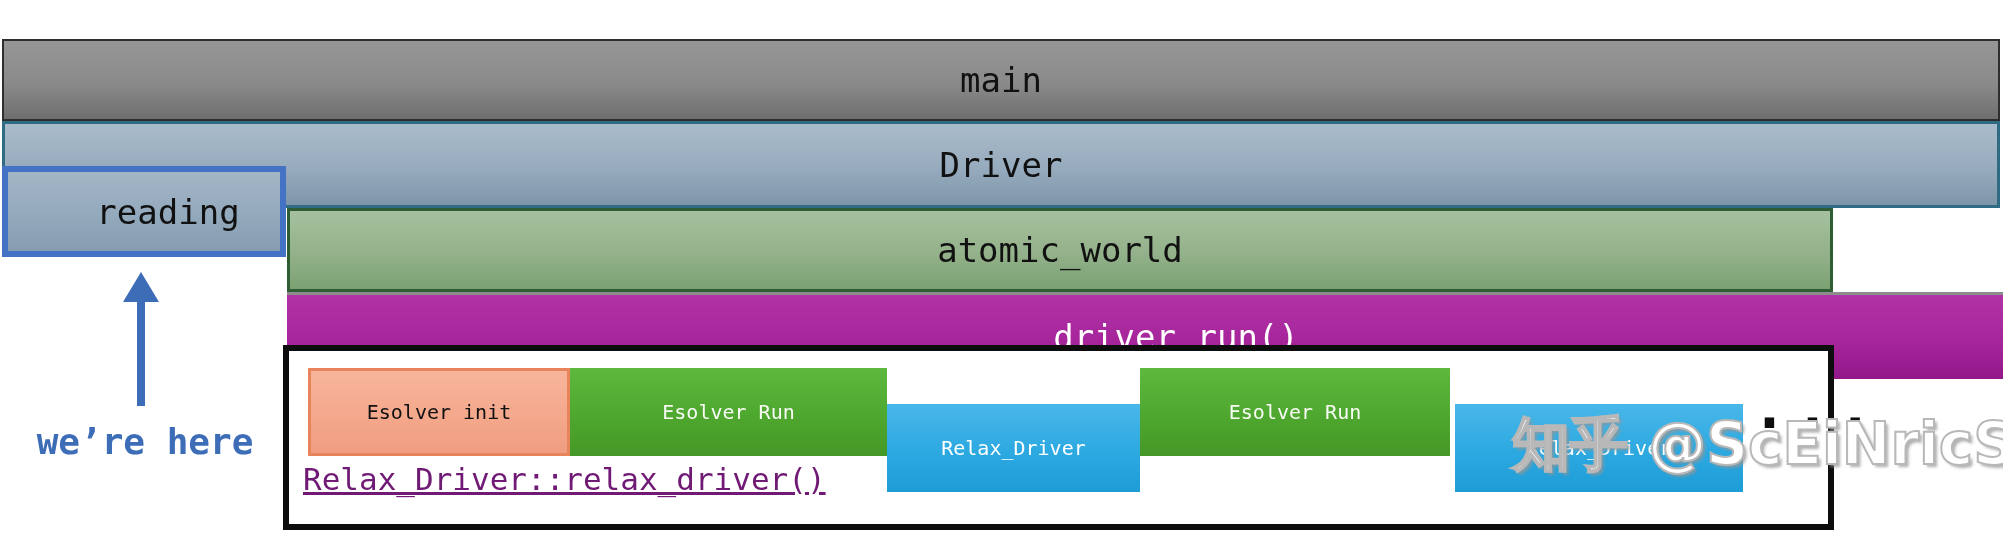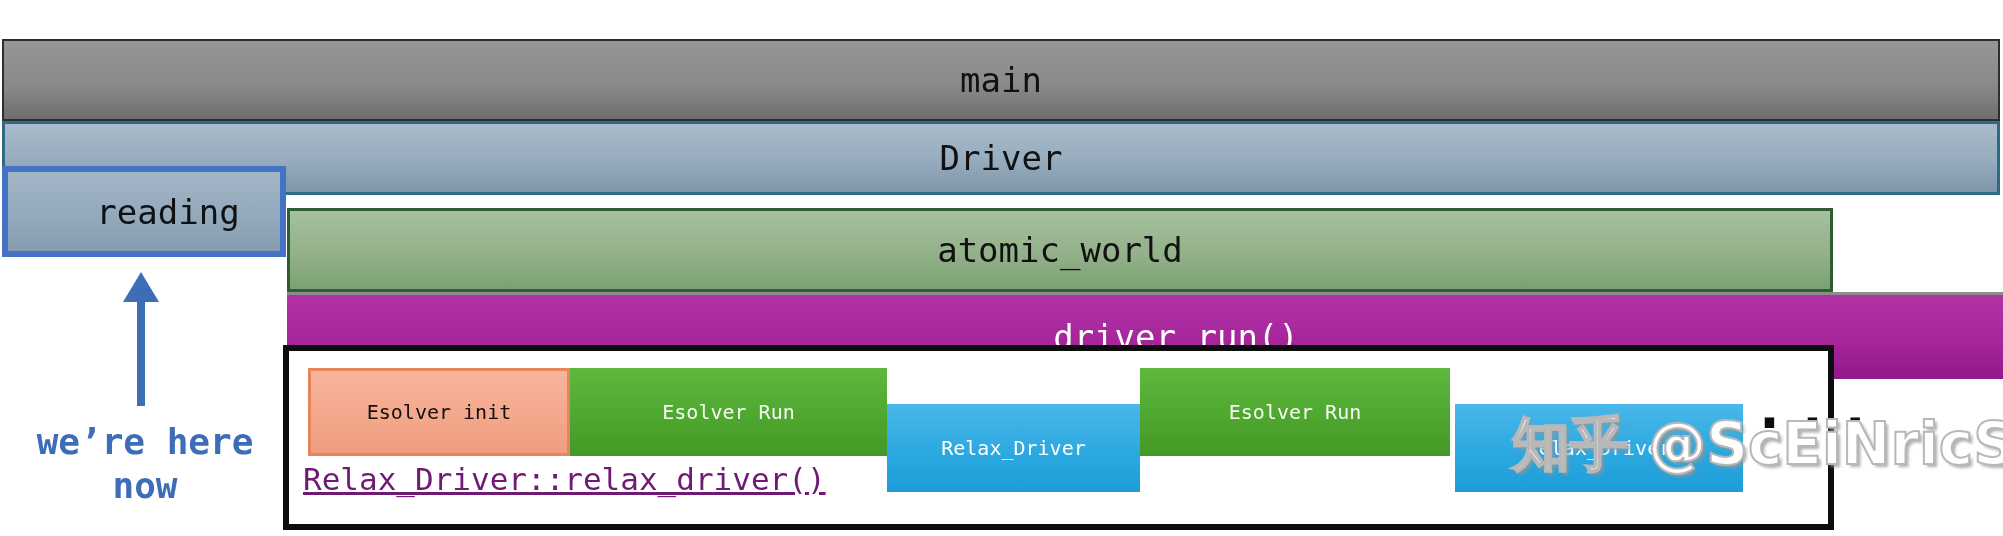--- a/index.html
+++ b/index.html
@@ -20,21 +20,21 @@
     font-size: 34px;
     color: #111;
     margin-top: 36px;
   }
   .bar-main {
     left: 2px; top: 3px; width: 1998px; height: 82px;
     background: linear-gradient(180deg, #969696 0%, #8a8a8a 55%, #6e6e6e 100%);
     border: 2px solid #2e2e2e;
   }
   .bar-driver {
-    left: 2px; top: 85px; width: 1998px; height: 74px;
+    left: 2px; top: 85px; width: 1998px; height: 87px;
     background: linear-gradient(180deg, #aabccb 0%, #96abbd 55%, #7e95a9 100%);
     border: 3px solid #2f6c84;
   }
   .bar-atomic {
     left: 287px; top: 172px; width: 1546px; height: 84px;
     background: linear-gradient(180deg, #a6c09e 0%, #93b18a 55%, #7ba172 100%);
     border: 3px solid #2f5d33;
   }
   .bar-driverrun {
     left: 287px; top: 256px; width: 1778px; height: 87px;
@@ -157,21 +157,20 @@
 
   <div class="reading-box">
     <span>reading</span>
   </div>
 
   <div class="arrow-head"></div>
   <div class="arrow-shaft"></div>
 
   <div class="annotation">
     <span>we’re here</span>
-    <span>now</span>
   </div>
 
   <div class="call-box">
     <div class="block b-init">Esolver init</div>
     <div class="block b-run b-run1">Esolver Run</div>
     <div class="block b-drv b-drv1">Relax_Driver</div>
     <div class="block b-run b-run2">Esolver Run</div>
     <div class="block b-drv b-drv2">Relax_Driver</div>
     <div class="ellipsis">...</div>
     <div class="caption">Relax_Driver::relax_driver()</div>

